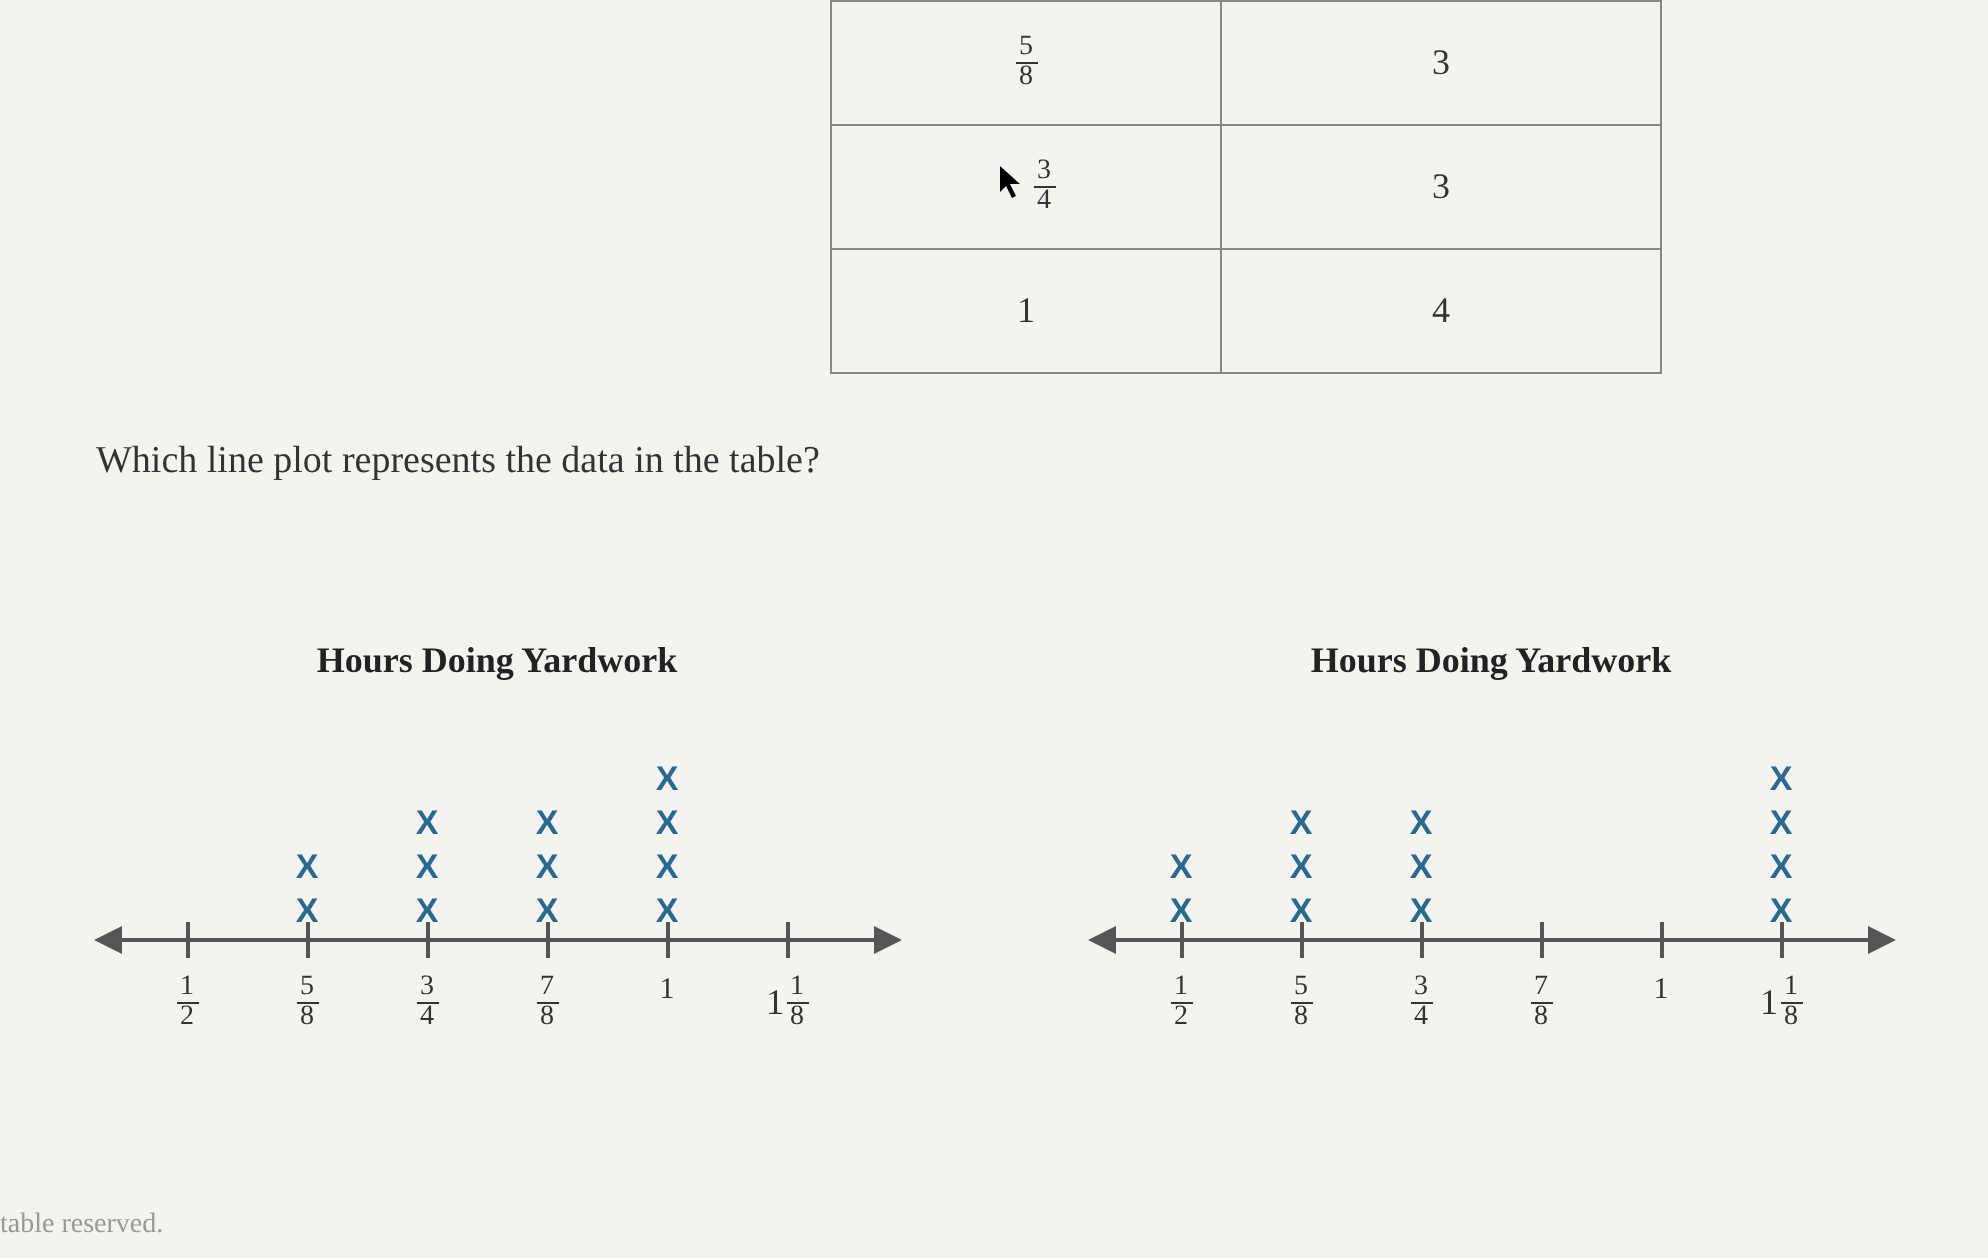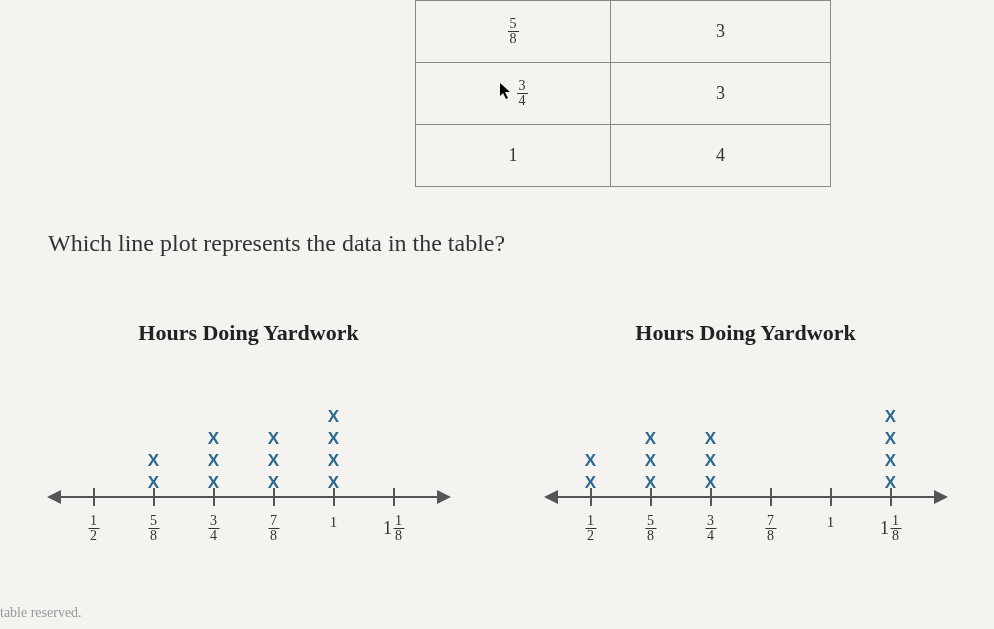--- a/index.html
+++ b/index.html
@@ -55,45 +55,45 @@
     
     .cursor {
       display: inline-block;
       vertical-align: middle;
       margin-right: 4px;
     }
     
     
     .question {
       position: absolute;
-      top: 230px;
+      top: 220px;
       left: 48px;
-      font-size: 24px;
+      font-size: 19px;
       color: #333;
     }
     
     
     .plots {
       position: absolute;
       top: 320px;
       left: 0;
       width: 994px;
       display: flex;
     }
     .plot {
       flex: 1;
       display: flex;
       flex-direction: column;
       align-items: center;
     }
     .plot-title {
       font-weight: bold;
-      font-size: 22px;
+      font-size: 18px;
       color: #222;
-      margin-bottom: 52px;
+      margin-bottom: 30px;
       font-family: Georgia, serif;
     }
     
     
     .numberline {
       position: relative;
       width: 400px;
       height: 140px;
     }
     .axis {

